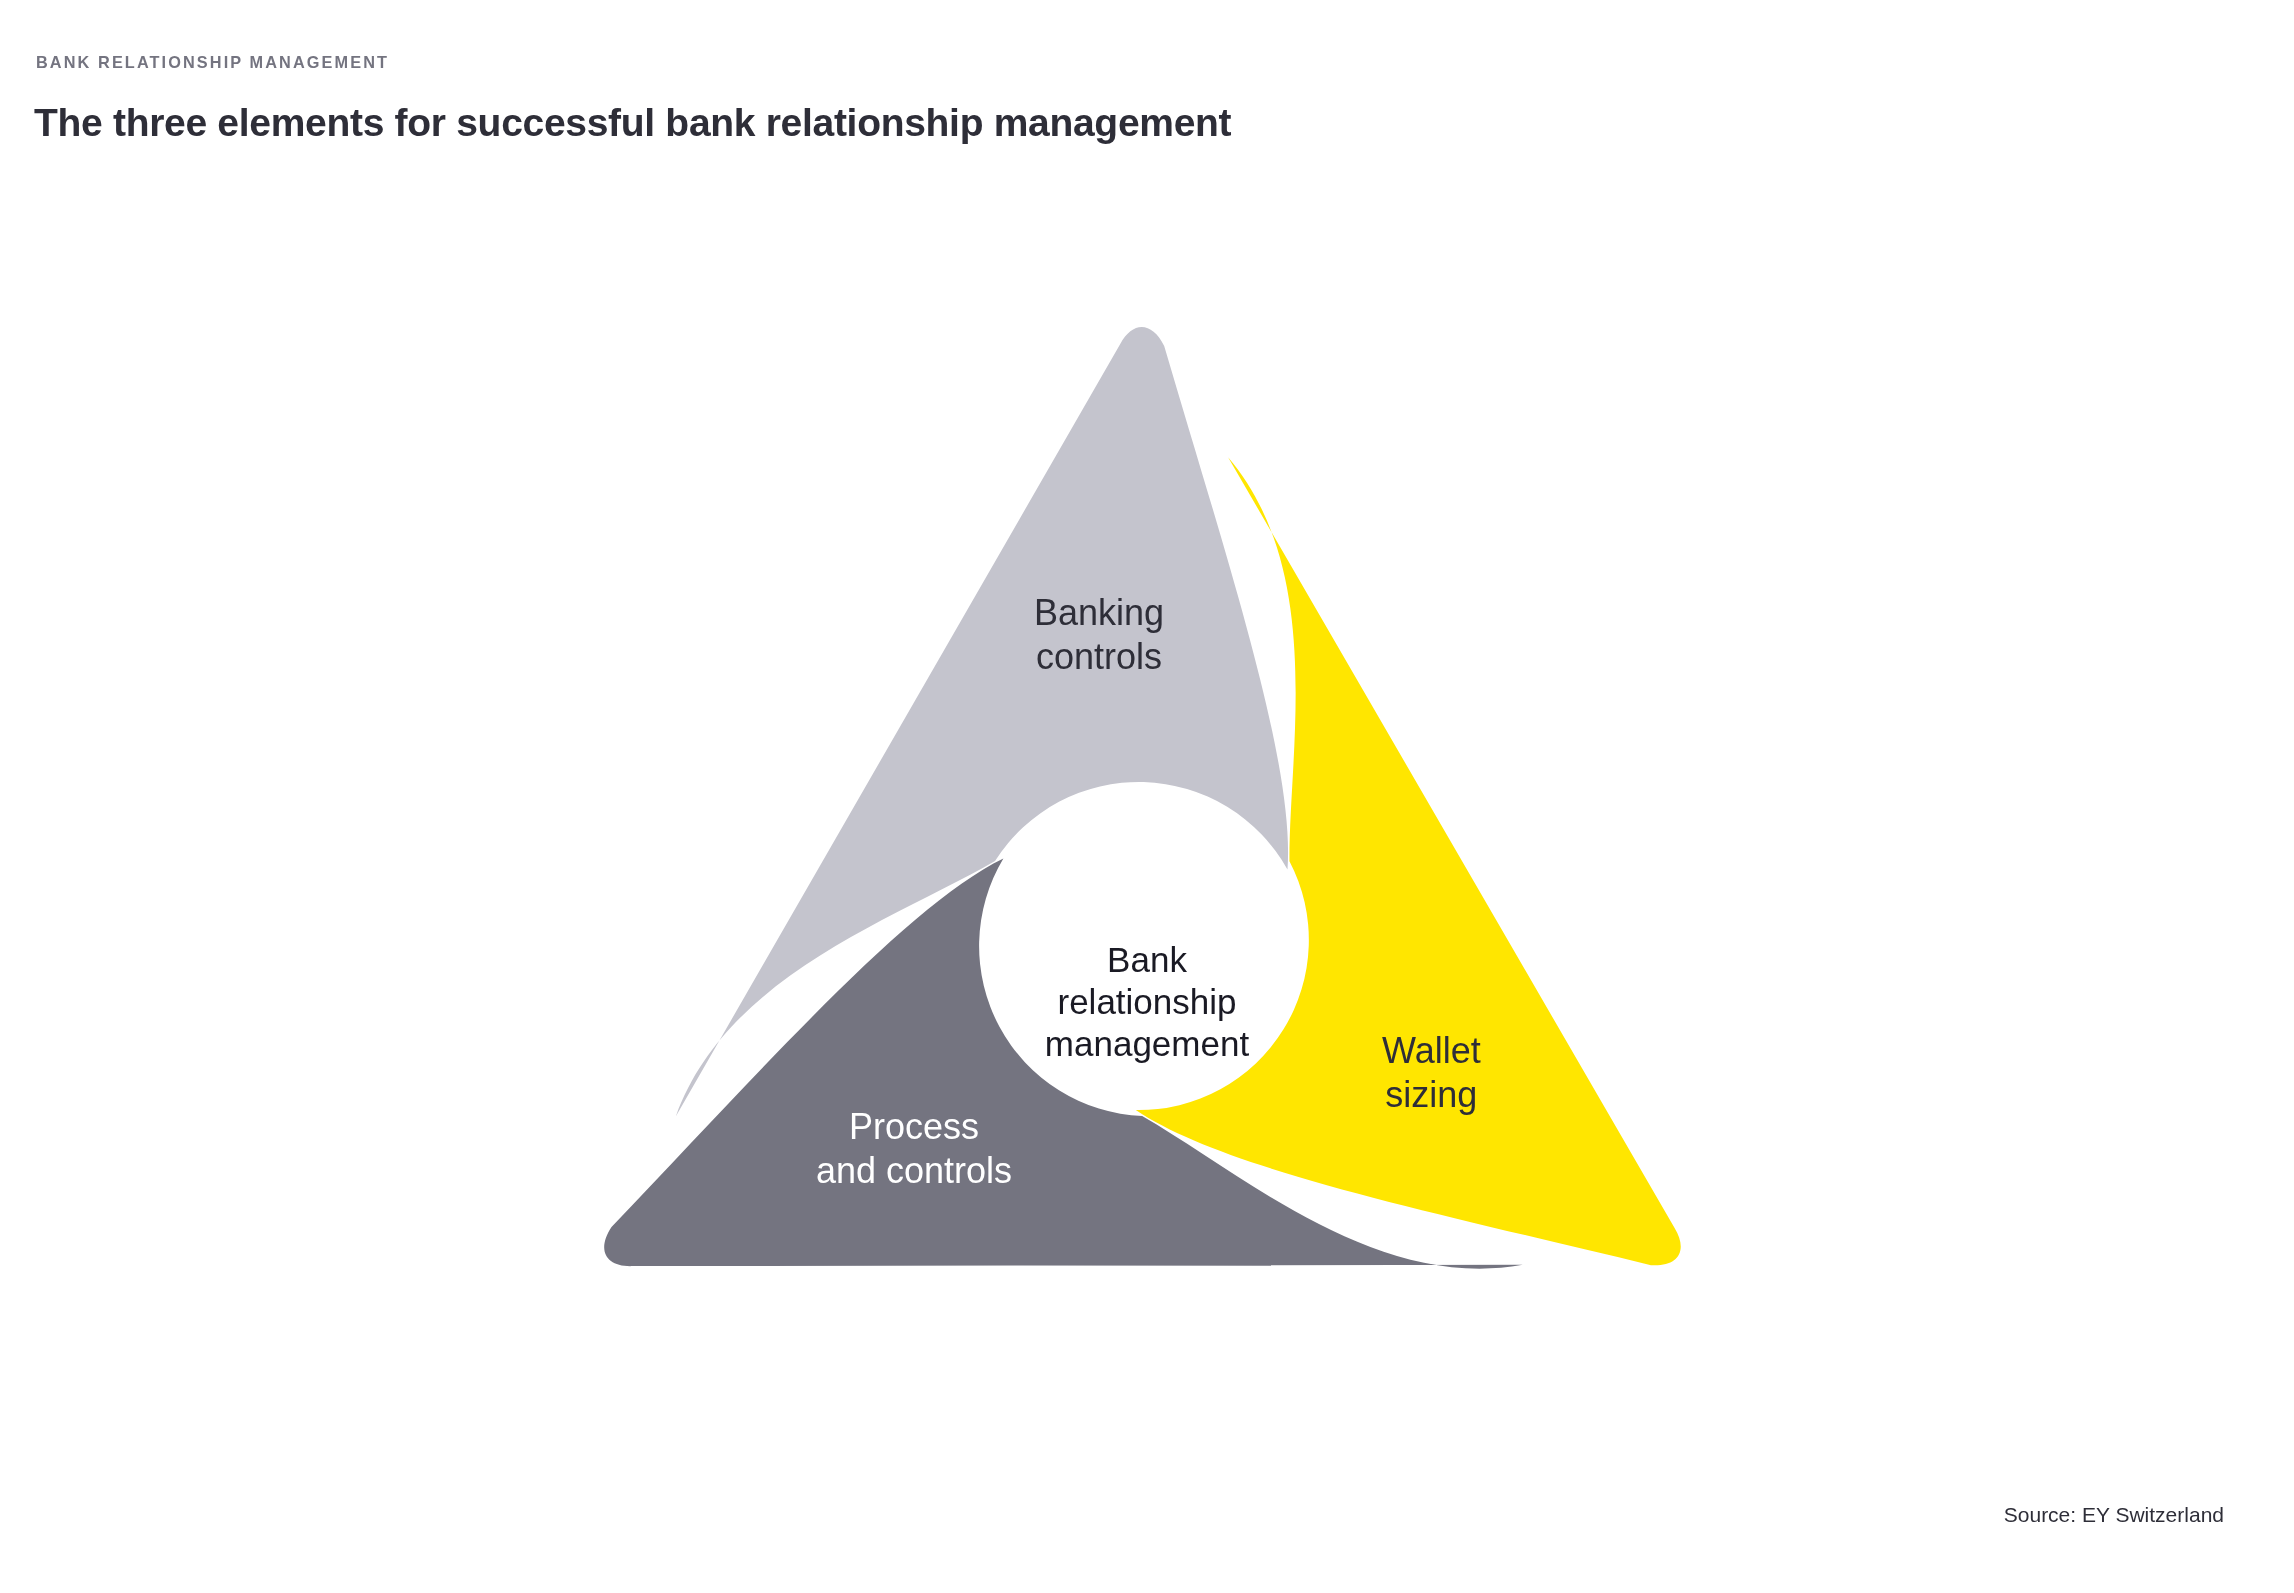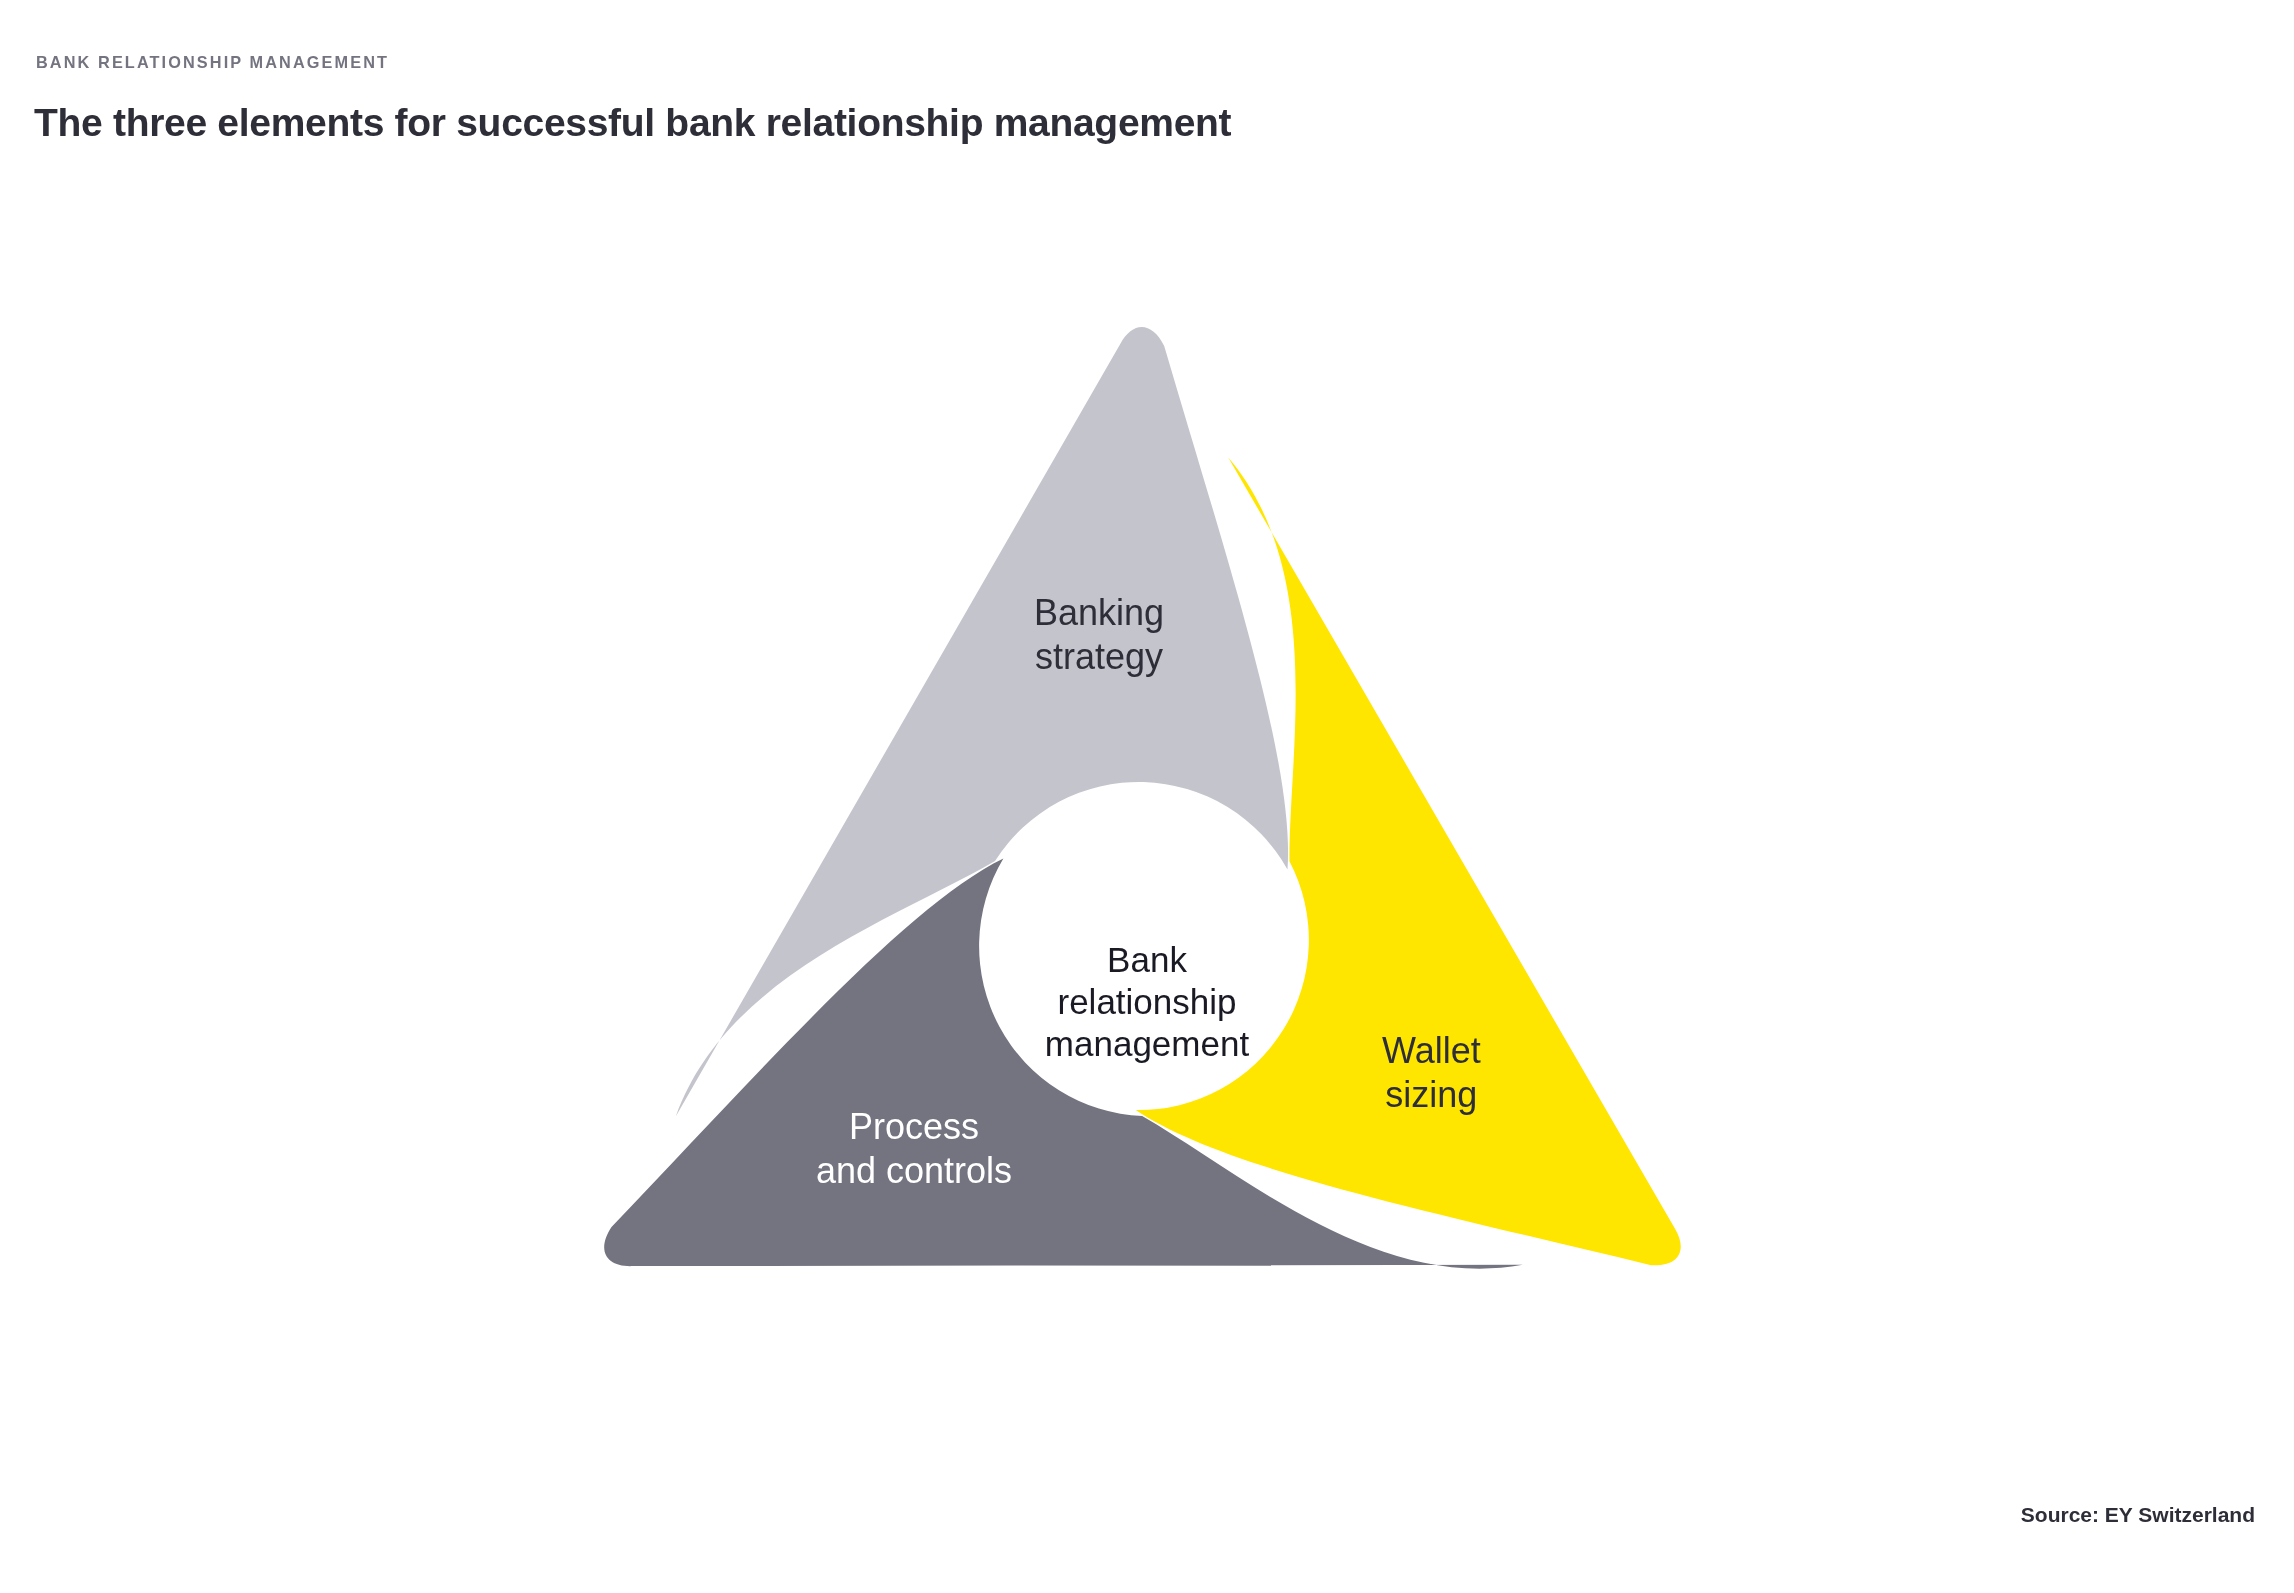--- a/index.html
+++ b/index.html
@@ -20,22 +20,22 @@
   .arm-label span{display:block;}
   .label-banking{left:1034px;top:591px;}
   .label-wallet{left:1382px;top:1029px;}
   .label-process{left:816px;top:1105px;color:#FFFFFF;}
   .center-label{
     position:absolute;left:1147px;top:1002px;transform:translate(-50%,-50%);
     text-align:center;font-size:35px;line-height:42px;color:#1A1A24;white-space:nowrap;
   }
   .center-label span{display:block;}
   .source{
-    position:absolute;right:39px;top:1503px;
-    font-size:21px;font-weight:700;color:#2E2E38;
+    position:absolute;right:70px;top:1503px;
+    font-size:21px;font-weight:400;color:#2E2E38;
   }
 </style>
 </head>
 <body>
 
 <div class="canvas">
 
   <div class="eyebrow">BANK RELATIONSHIP MANAGEMENT</div>
 
   <div class="title">The three elements for successful bank relationship management</div>
@@ -54,21 +54,21 @@
 
     <use href="#arm-shape" fill="#C4C4CD"></use>
 
     <use href="#arm-shape" transform="rotate(120 1195 990)" fill="#FFE600"></use>
 
     <use href="#arm-shape" transform="rotate(240 1195 990)" fill="#747480"></use>
   </svg>
 
   <div class="arm-label label-banking">
     <span>Banking</span>
-    <span>strategy</span>
+    <span>controls</span>
   </div>
 
   <div class="arm-label label-wallet">
     <span>Wallet</span>
     <span>sizing</span>
   </div>
 
   <div class="arm-label label-process">
     <span>Process</span>
     <span>and controls</span>

